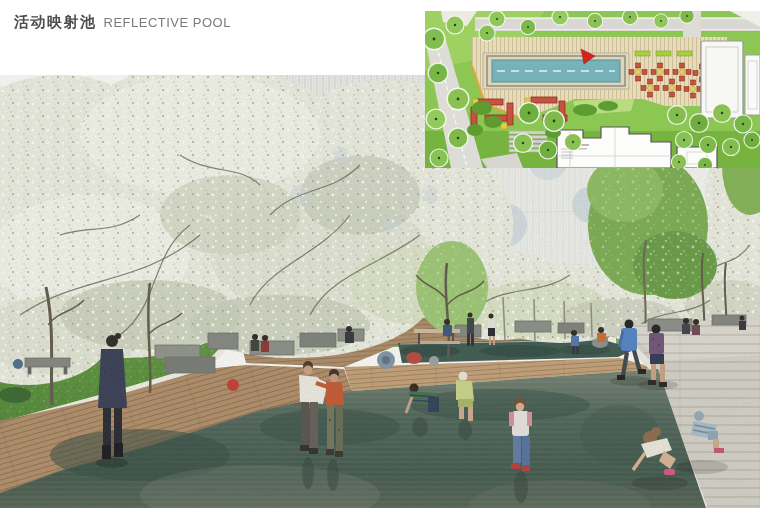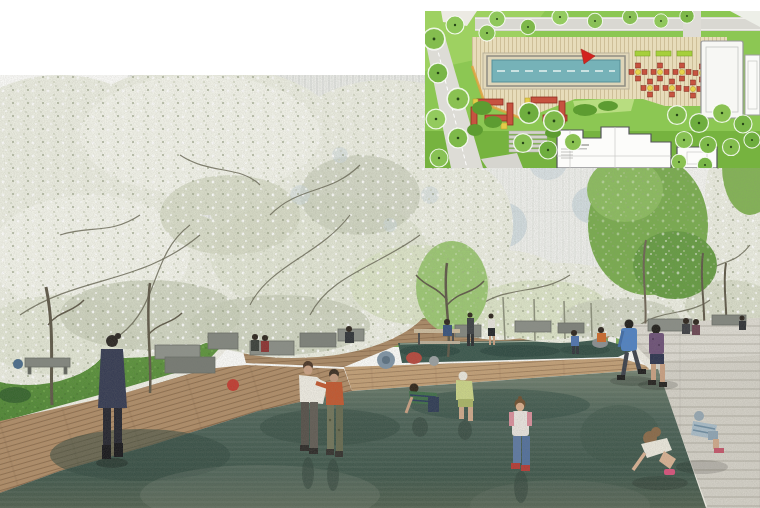--- a/index.html
+++ b/index.html
@@ -10,20 +10,23 @@
   .title .en{font-size:13px;color:#7a7b7e;margin-left:7px;letter-spacing:.5px;}
   .rendering{position:absolute;left:0;top:75px;width:760px;height:433px;margin:0;}
   .inset{position:absolute;left:425px;top:11px;width:335px;height:157px;margin:0;z-index:5;}
   svg{display:block;}
 </style>
 </head>
 <body>
 
 <div class="page">
 
+  <header class="title">
+    <span class="zh">活动映射池</span><span class="en">REFLECTIVE POOL</span>
+  </header>
 
   <figure class="rendering">
   <svg viewBox="0 0 760 433" width="760" height="433" xmlns="http://www.w3.org/2000/svg">
     <defs>
       <linearGradient id="lawnGrad" x1="0" y1="0" x2="0" y2="1">
         <stop offset="0" stop-color="#6aa243"></stop>
             <stop offset="1" stop-color="#4e8634"></stop>
       </linearGradient>
       <linearGradient id="waterGrad" x1="0" y1="0" x2="0" y2="1">
         <stop offset="0" stop-color="#71806f"></stop>

